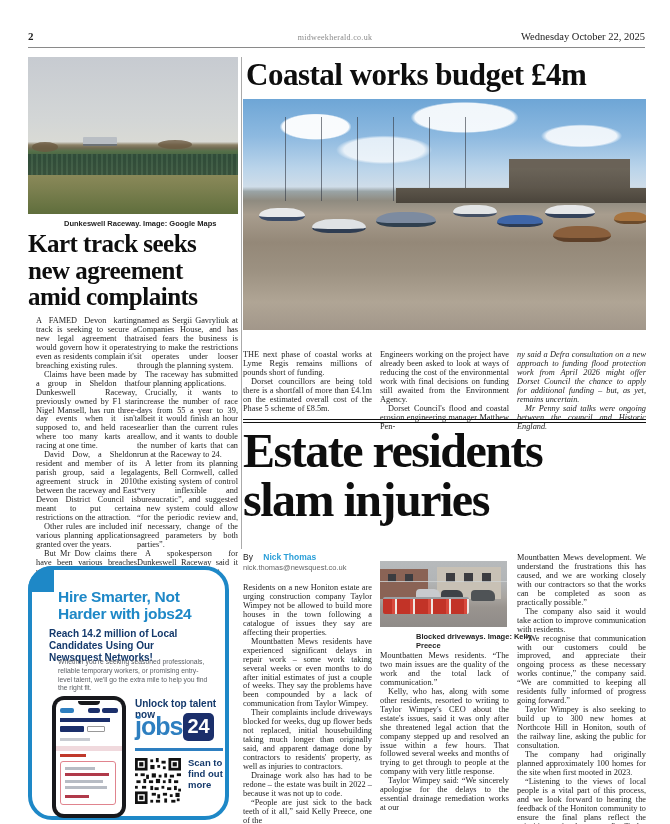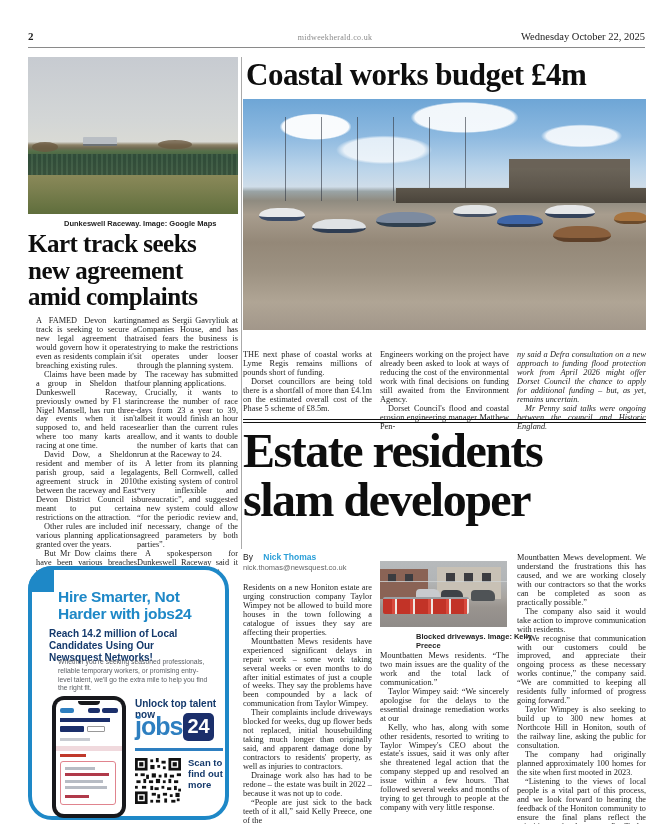--- a/index.html
+++ b/index.html
@@ -159,21 +159,21 @@
   <div class="abs body-col" style="left:28px; top:317px; width:101px;margin-left:8px;">
       <p>A FAMED Devon karting track is seeking to secure a new legal agreement that would govern how it operates even as residents complain it's breaching existing rules.</p>
       <p>Claims have been made by a group in Sheldon that Dunkeswell Raceway, previously owned by F1 star Nigel Mansell, has run three-day events when it isn't supposed to, and held races where too many karts are racing at one time.</p>
       <p>David Dow, a Sheldon resident and member of its parish group, said a legal agreement struck in 2010 between the raceway and East Devon District Council is meant to put certain restrictions on the attraction.</p>
       <p>Other rules are included in various planning applications granted over the years.</p>
       <p>But Mr Dow claims there have been various breaches under the current director,</p>
     </div>
   <div class="abs body-col" style="left:137px; top:317px; width:101px;">
       <p>named as Sergii Gavryliuk at Companies House, and has raised fears the business is trying to make the restrictions it operates under looser through the planning system.</p>
       <p>The raceway has submitted four planning applications.</p>
-      <p>Crucially, it wants to increase the number of race days from 23 a year to 39, albeit it would finish an hour earlier than the current rules allow, and it wants to double the number of karts that can run at the Raceway to 24.</p>
+      <p>Crucially, it wants to increase the number of race days from 55 a year to 39, albeit it would finish an hour earlier than the current rules allow, and it wants to double the number of karts that can run at the Raceway to 24.</p>
       <p>A letter from its planning agents, Bell Cornwell, called the existing system of control “very inflexible and bureaucratic”, and suggested a new system could allow “for the periodic review and, if necessary, change of the agreed parameters by both parties”.</p>
       <p>A spokesperson for Dunkeswell Raceway said it did not wish to comment.</p>
     </div>
 
   <div class="abs vrule" style="left:241px; top:57px; height:492px;"></div>
 
   <div class="abs headline" style="left:246px; top:57px; width:400px; font-size:31px; letter-spacing:-.5px;">Coastal works budget £4m short</div>
 
   <div class="abs photo harbour" style="left:243px; top:99px; width:403px; height:231px;">
     <div class="masts"></div>
@@ -199,21 +199,21 @@
     </div>
   <div class="abs body-col" style="left:517px; top:351px; width:129px;font-style:italic;">
       <p>ny said a Defra consultation on a new approach to funding flood protection work from April 2026 might offer Dorset Council the chance to apply for additional funding – but, as yet, remains uncertain.</p>
       <p>Mr Penny said talks were ongoing between the council and Historic England.</p>
     </div>
 
   <div class="abs double-rule" style="left:243px; top:419px; width:403px;"></div>
 
   <div class="abs headline mega-headline" style="left:243px; top:427px; width:404px;">
     <div>Estate residents</div>
-    <div>slam developer</div>
+    <div>slam injuries</div>
   </div>
 
   <div class="abs byline" style="left:243px; top:552px; width:129px;">
     <span>By </span><span class="name">Nick Thomas</span>
     <span class="email">nick.thomas@newsquest.co.uk</span>
   </div>
 
   <div class="abs photo driveways" style="left:380px; top:561px; width:127px; height:66px;">
     <div class="house-l"></div>
     <div class="house-r"></div>
@@ -232,22 +232,22 @@
 
   <div class="abs body-col" style="left:243px; top:584px; width:129px;">
       <p>Residents on a new Honiton estate are urging construction company Taylor Wimpey not be allowed to build more houses in the town following a catalogue of issues they say are affecting their properties.</p>
       <p>Mountbatten Mews residents have experienced significant delays in repair work – some work taking several weeks or even months to do after initial estimates of just a couple of weeks. They say the problems have been compounded by a lack of communication from Taylor Wimpey.</p>
       <p>Their complaints include driveways blocked for weeks, dug up flower beds not replaced, initial housebuilding taking much longer than originally said, and apparent damage done by contractors to residents' property, as well as injuries to contractors.</p>
       <p>Drainage work also has had to be redone – the estate was built in 2022 – because it was not up to code.</p>
       <p>“People are just sick to the back teeth of it all,” said Kelly Preece, one of the</p>
     </div>
   <div class="abs body-col" style="left:380px; top:652px; width:129px;">
       <p>Mountbatten Mews residents. “The two main issues are the quality of the work and the total lack of communication.”</p>
+      <p>Kelly, who has, along with some other residents, resorted to writing to Taylor Wimpey's CEO about the estate's issues, said it was only after she threatened legal action that the company stepped up and resolved an issue within a few hours. That followed several weeks and months of trying to get through to people at the company with very little response.</p>
       <p>Taylor Wimpey said: “We sincerely apologise for the delays to the essential drainage remediation works at our</p>
-      <p>Kelly, who has, along with some other residents, resorted to writing to Taylor Wimpey's CEO about the estate's issues, said it was only after she threatened legal action that the company stepped up and resolved an issue within a few hours. That followed several weeks and months of trying to get through to people at the company with very little response.</p>
     </div>
   <div class="abs body-col" style="left:517px; top:554px; width:129px;">
       <p>Mountbatten Mews development. We understand the frustrations this has caused, and we are working closely with our contractors so that the works can be completed as soon as practically possible.”</p>
       <p>The company also said it would take action to improve communication with residents.</p>
       <p>“We recognise that communication with our customers could be improved, and appreciate their ongoing process as these necessary works continue,” the company said. “We are committed to keeping all residents fully informed of progress going forward.”</p>
       <p>Taylor Wimpey is also seeking to build up to 300 new homes at Northcote Hill in Honiton, south of the railway line, asking the public for consultation.</p>
       <p>The company had originally planned approximately 100 homes for the site when first mooted in 2023.</p>
       <p>“Listening to the views of local people is a vital part of this process, and we look forward to hearing the feedback of the Honiton community to ensure the final plans reflect the priorities of the town,” Taylor Wimpey said in September.</p>
     </div>
 

